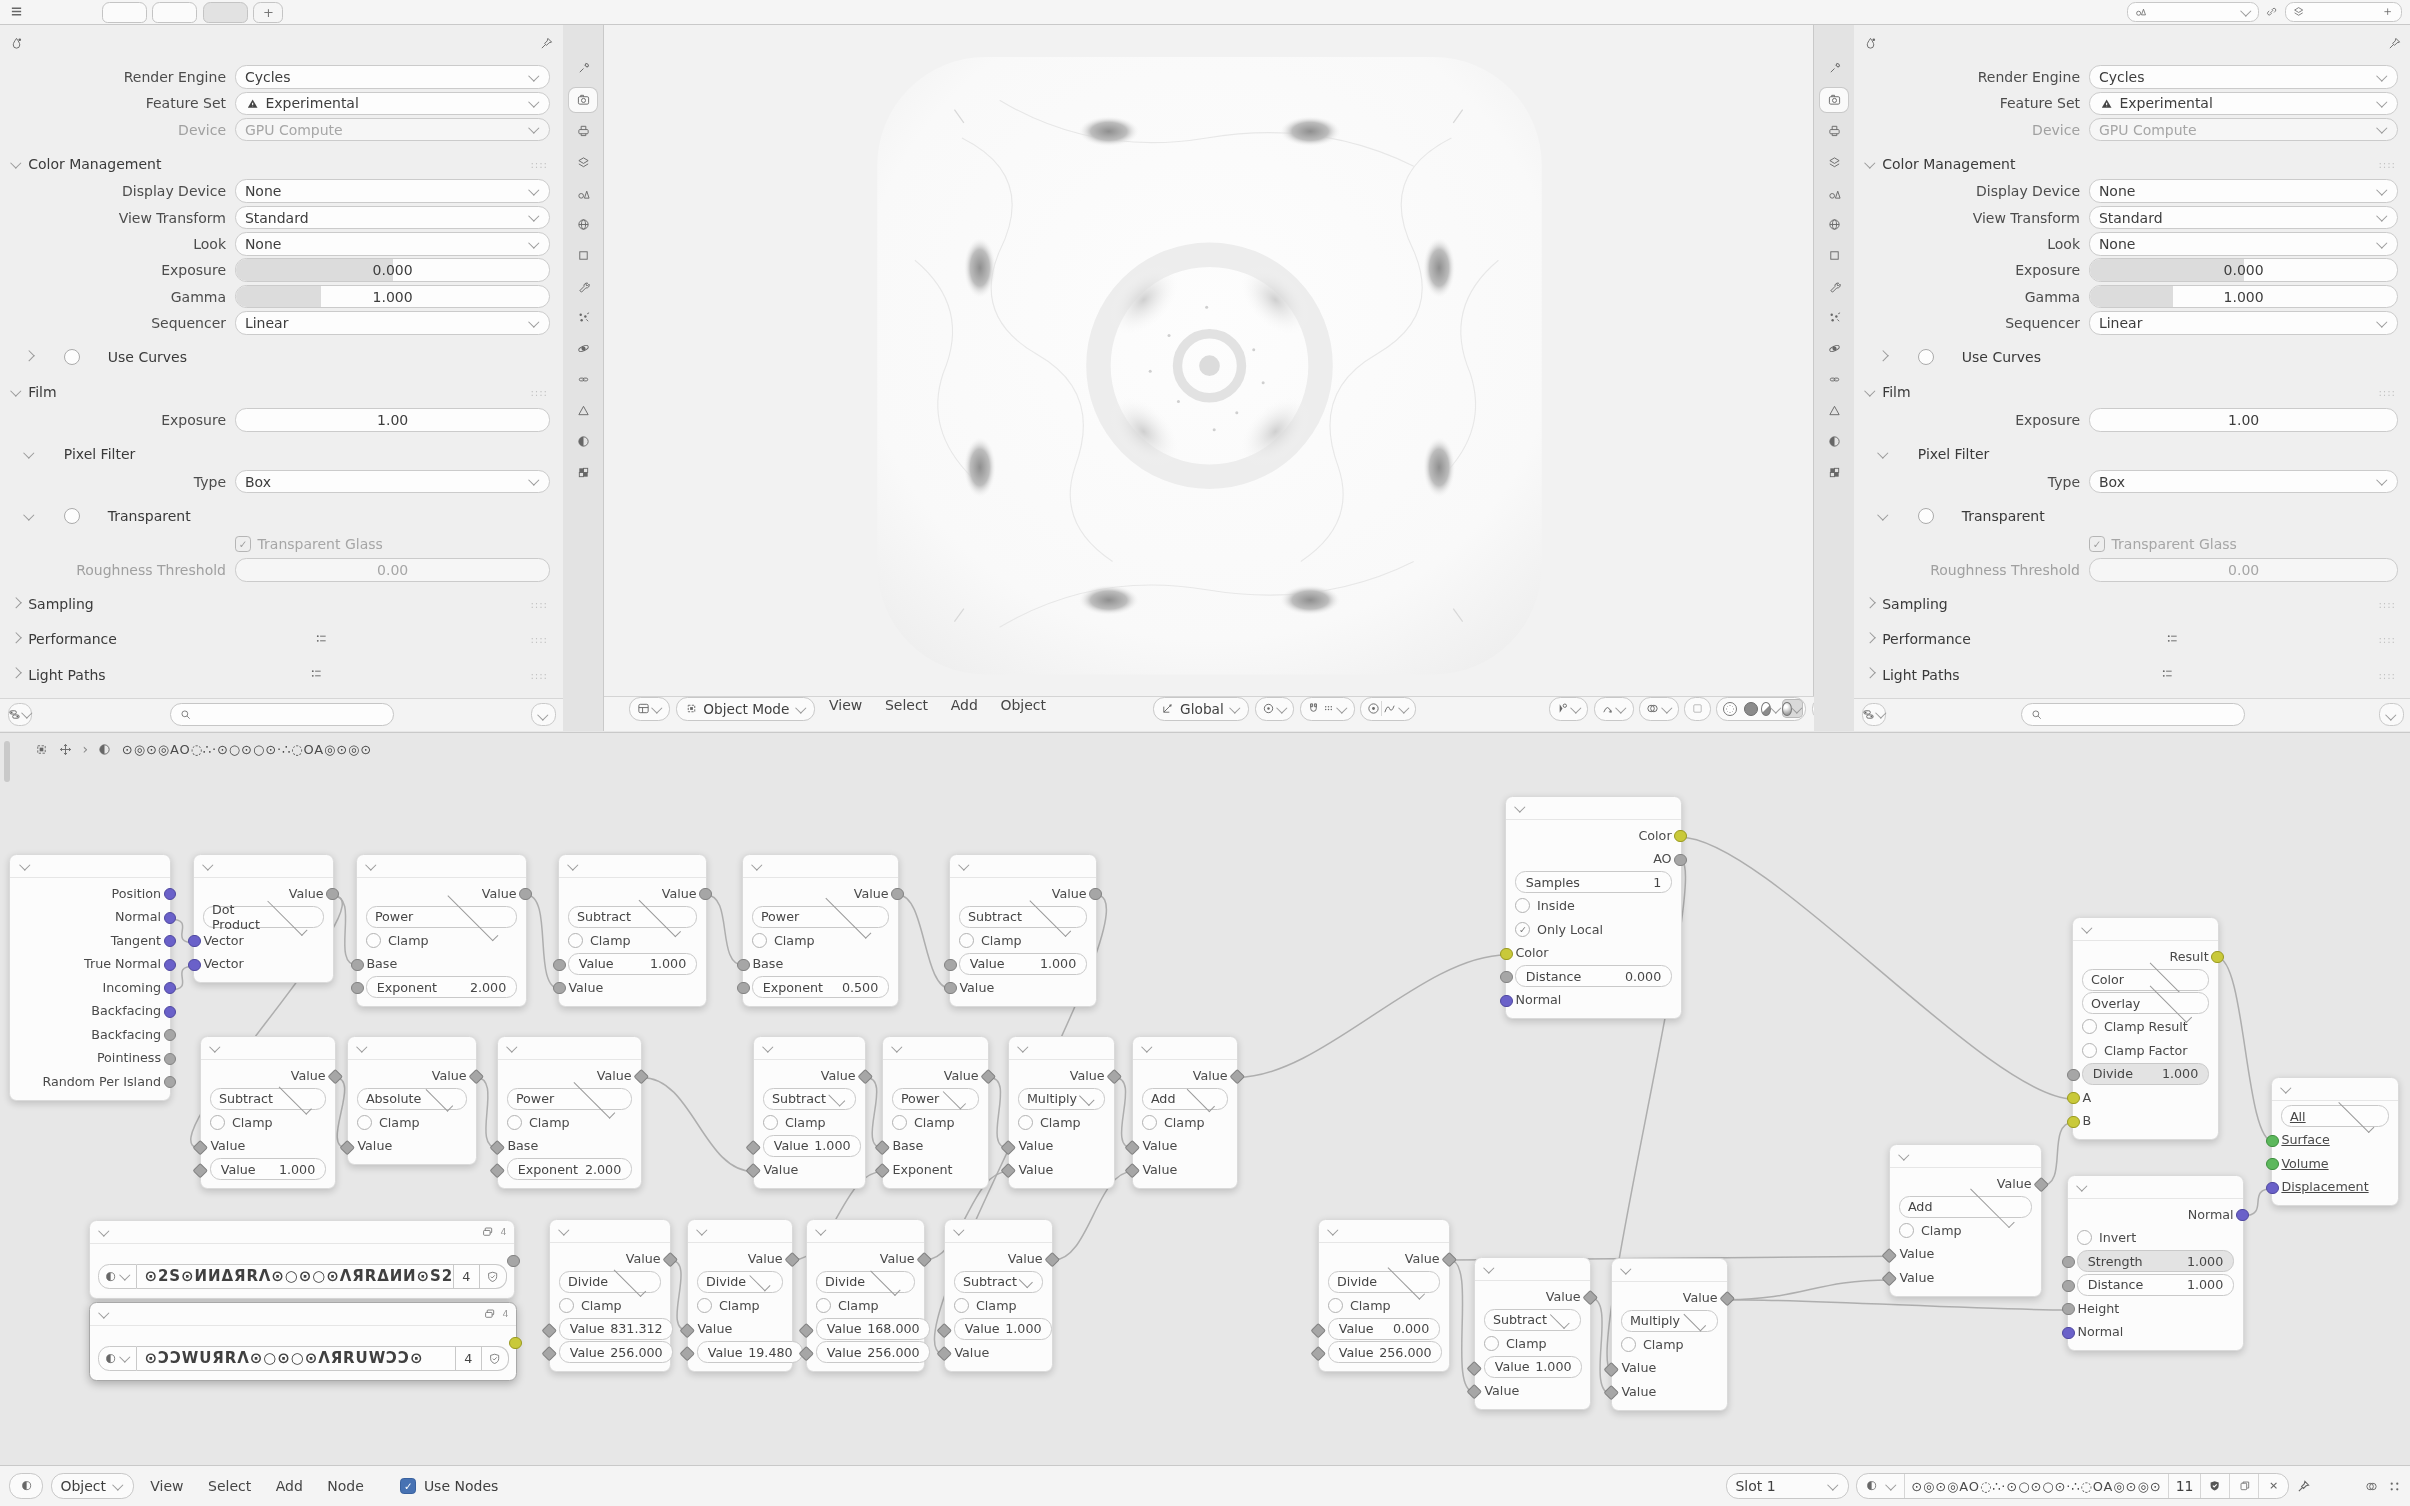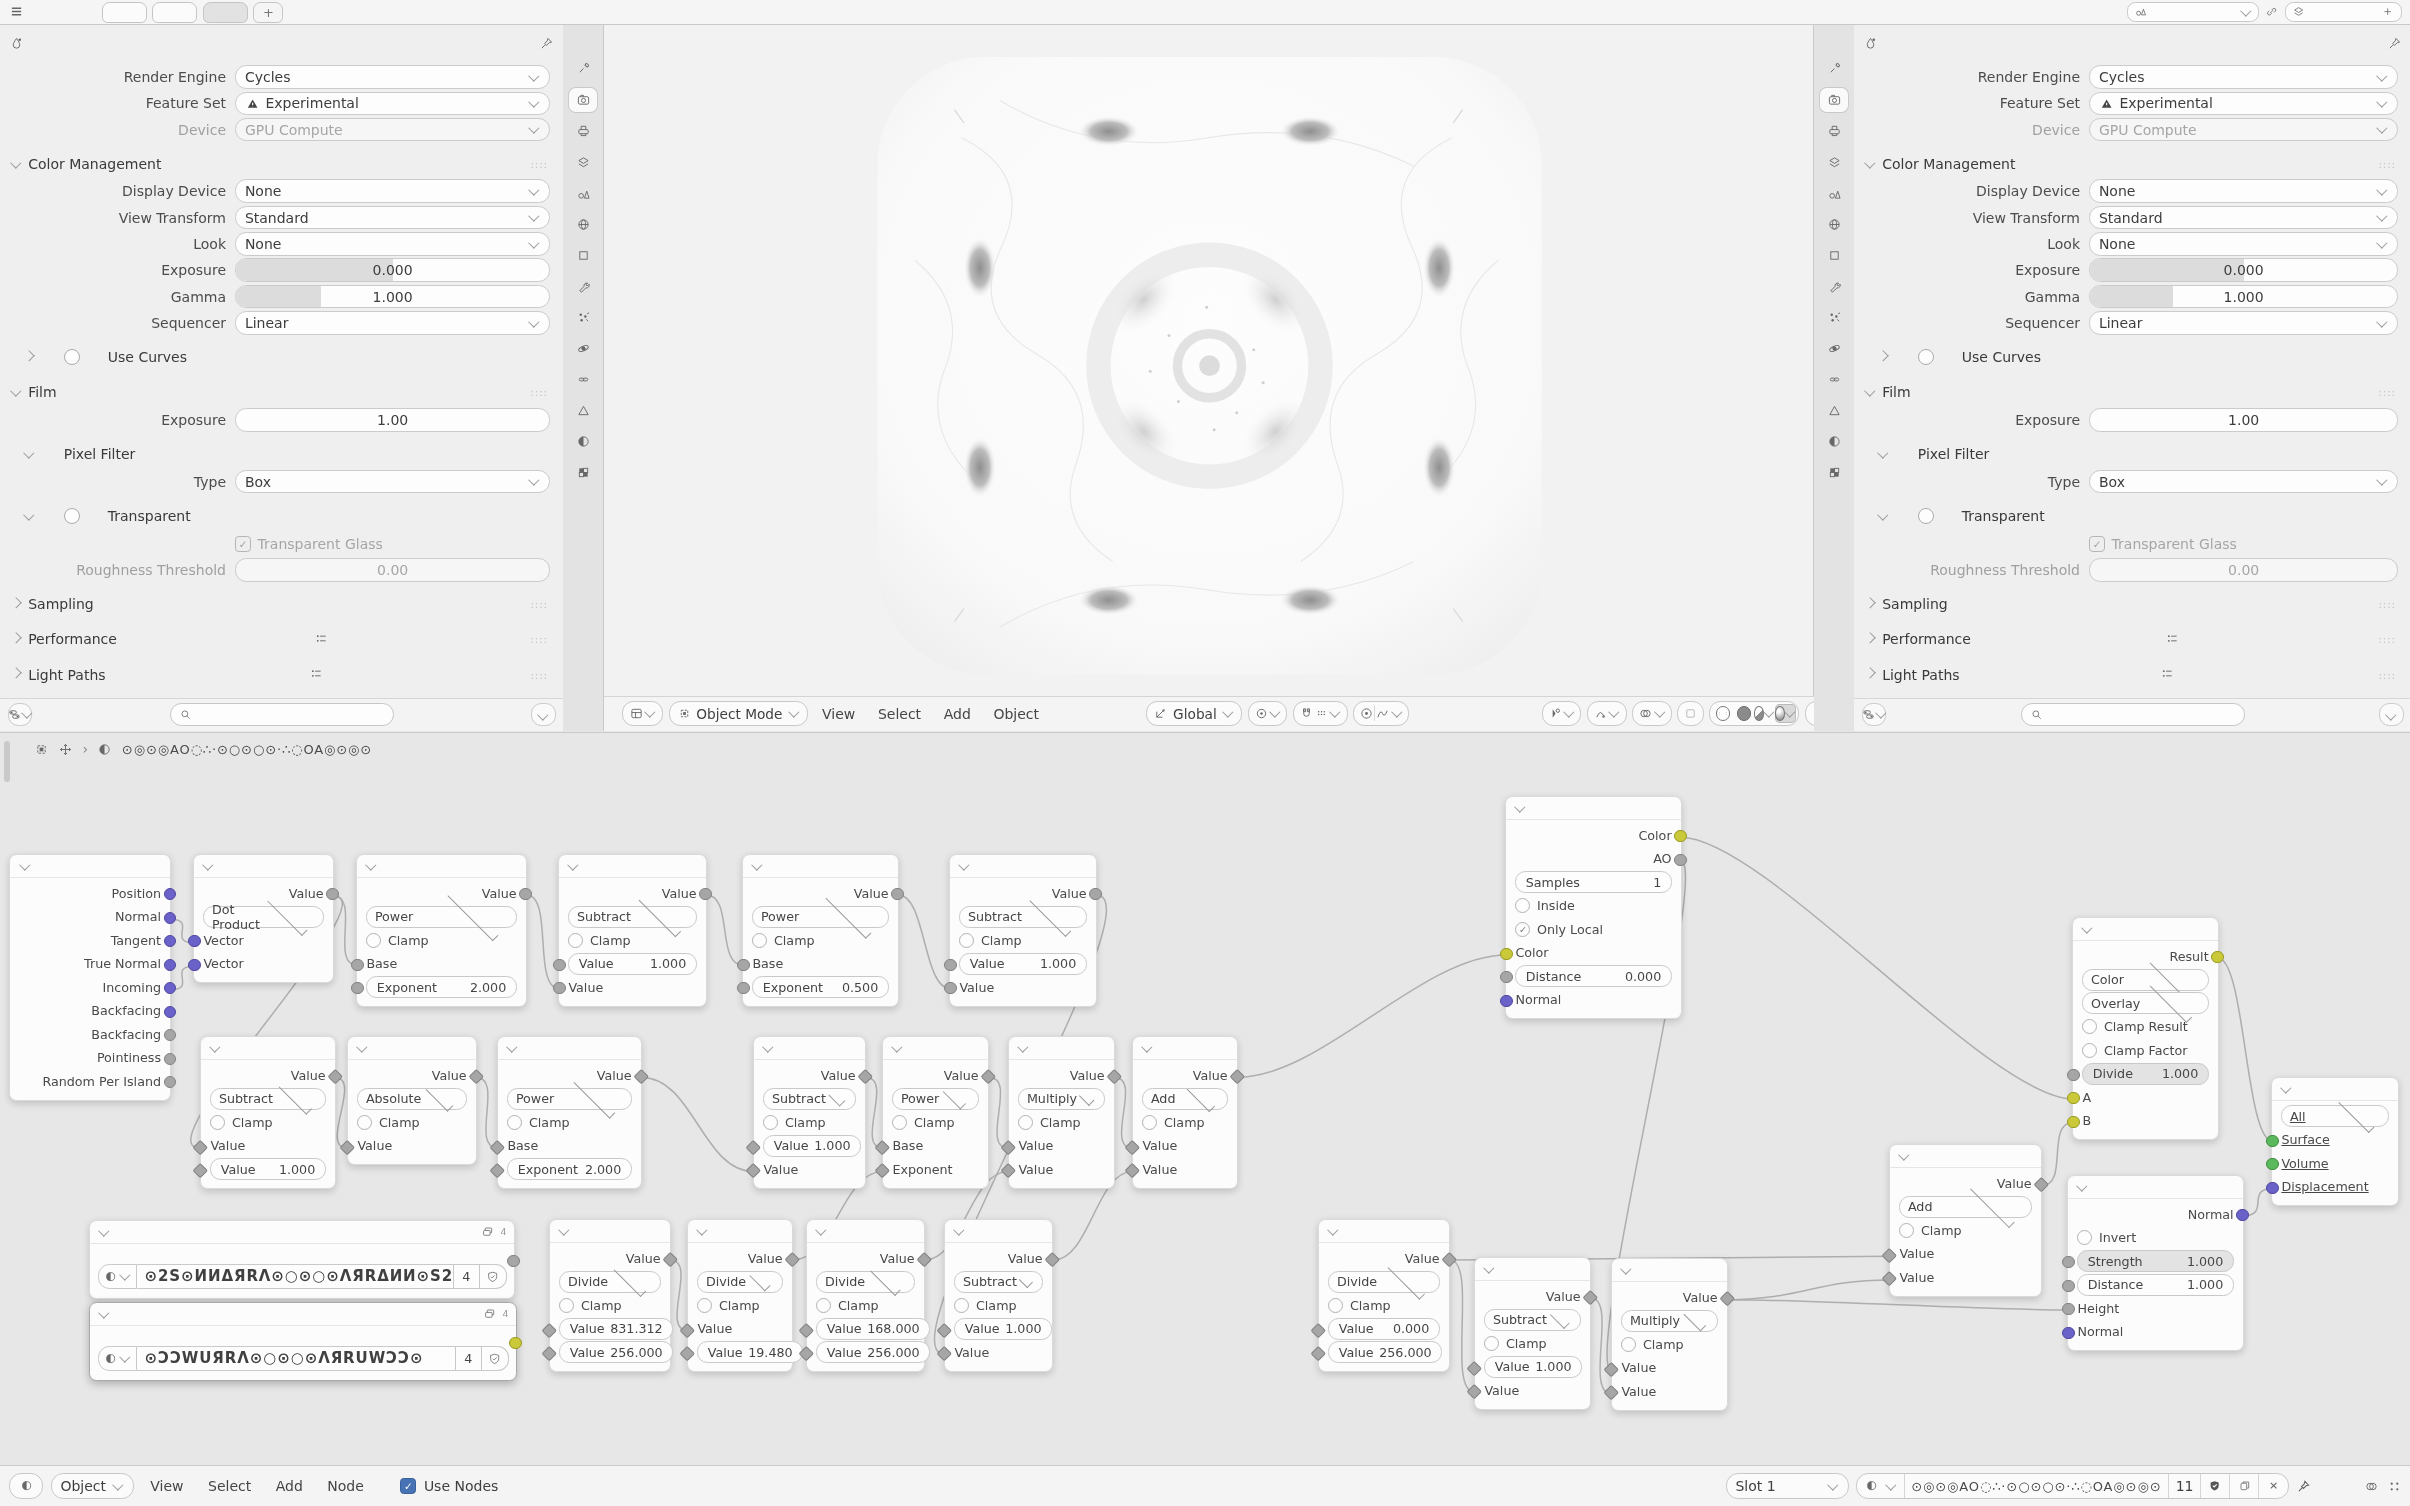--- a/index.html
+++ b/index.html
@@ -55,21 +55,21 @@
   .pfoot{position:absolute;left:0;right:0;bottom:0;height:32px;background:#f3f3f3;border-top:0.9px solid #d6d6d6;
     display:flex;align-items:center;padding:0 7.5px;gap:7.5px;}
   .searchpill{width:207px;height:21px;border:0.9px solid #c6c6c6;border-radius:11.3px;background:#fdfdfd;
     display:flex;align-items:center;padding:0 7.5px;margin:0 auto;gap:4.7px;}
   .roundbtn{width:22.6px;height:21px;border:0.9px solid #c9c9c9;border-radius:10.4px;background:#fafafa;
     display:flex;align-items:center;justify-content:center;}
   
   #viewport{left:603px;top:24.5px;width:1211px;height:706px;background:#f2f2f2;border-left:0.9px solid #c9c9c9;border-right:0.9px solid #c9c9c9;}
   #vpcanvas{position:absolute;left:0;top:0;width:1211px;height:672px;}
   #vphead{position:absolute;left:0;bottom:0;width:100%;height:34px;background:#f4f4f4;border-top:0.9px solid #d4d4d4;
-    display:flex;align-items:center;padding:0 18px;gap:5.6px;font-size:14px;}
+    display:flex;align-items:flex-start;padding:0 25px;gap:5.6px;font-size:14px;}
   .vmenu{padding:0 8.5px;color:#454545;}
   .vpill{height:22.6px;border:0.9px solid #c8c8c8;border-radius:11.3px;background:#fbfbfb;display:flex;align-items:center;
     padding:0 6.6px;gap:4.7px;font-size:13.7px;color:#3f3f3f;}
   .vgroup{height:22.6px;border:0.9px solid #c8c8c8;border-radius:11.3px;background:#fbfbfb;display:flex;align-items:center;padding:0 2.8px;}
   .shadebtn{width:21px;height:19px;display:flex;align-items:center;justify-content:center;border-radius:4.7px;}
   .shadebtn.on{background:#d9d9d9;box-shadow:inset 0 0 0 0.9px #b9b9b9;}
   .sphere{width:12.2px;height:12.2px;border-radius:50%;border:0.9px solid #777;}
   .sphere.wire{background:radial-gradient(circle at 50% 50%, #fff 40%, #bbb 42%, #fff 44%);}
   .sphere.solid{background:#8b8b8b;border-color:#6d6d6d;}
   .sphere.matp{background:linear-gradient(135deg,#fff 49%,#8b8b8b 51%);}

